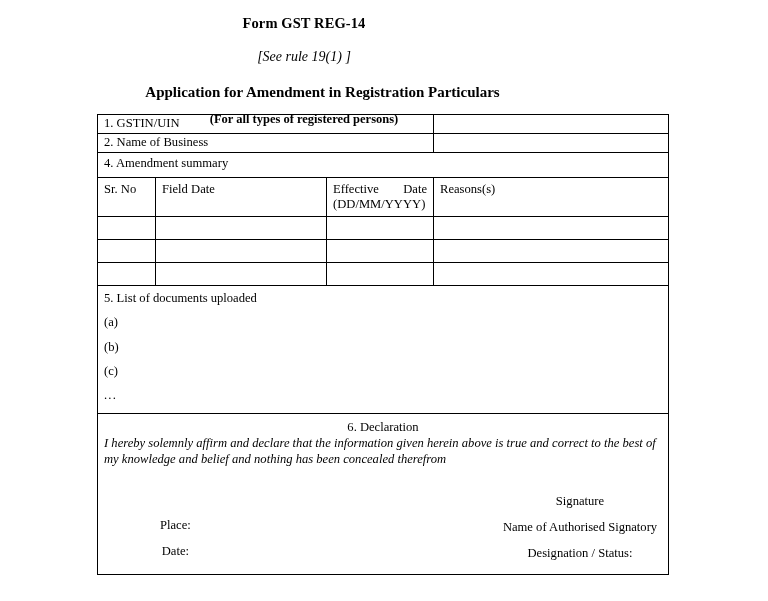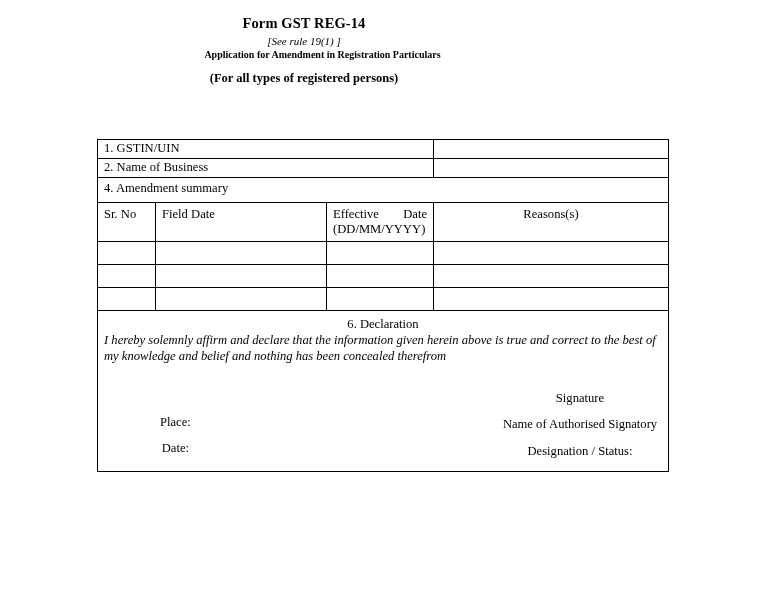--- a/index.html
+++ b/index.html
@@ -27,28 +27,29 @@
     text-align: center;
     padding-top: 14px;
   }
   .form-no {
     font-size: 14.5px;
     font-weight: bold;
     line-height: 1.25;
     letter-spacing: .1px;
   }
   .rule-ref {
-    font-size: 11px;
+    font-size: 14px;
     font-style: italic;
     line-height: 1.35;
-    margin-top: 2px;
+    margin-top: 16px;
   }
   .app-title {
-    font-size: 10px;
+    font-size: 15px;
     font-weight: bold;
+    margin-top: 16px;
     line-height: 1.25;
     padding-left: 37px;
   }
   .app-subtitle {
     font-size: 12.5px;
     font-weight: bold;
     margin-top: 10px;
     line-height: 1.25;
   }
 
@@ -71,42 +72,41 @@
     font-size: 12.6px;
     line-height: 1.2;
   }
   .cell-pad {
     padding: 2px 5px 3px 5px;
   }
 
   
   table.form-table {
     border: 1.5px solid #4a4a4a;
-    margin-top: 25px;
   }
 
   .r-label { height: 17px; }
   .r-label .cell-pad { padding: 1px 5px 2px 6px; }
 
   .summary-row .cell-pad {
     padding: 3px 5px 6px 6px;
   }
 
   .col-head td {
     vertical-align: top;
   }
   .col-head .cell-pad {
     padding: 4px 6px 4px 6px;
   }
   .hdr-eff {
     text-align: justify;
     text-align-last: justify;
     line-height: 1.18;
   }
-  .hdr-center { text-align: center; }
+  .hdr-center { text-align: left; }
 
   .empty-row td { height: 22px; }
   .empty-row-last td { height: 22px; }
 
   
   .docs-cell .cell-pad {
     padding: 5px 6px 8px 6px;
   }
   .docs-title {
     margin-bottom: 9px;
@@ -263,20 +263,31 @@
               <div class="cell-pad">&nbsp;</div>
             </td>
           <td>
               <div class="cell-pad">&nbsp;</div>
             </td>
           <td>
               <div class="cell-pad">&nbsp;</div>
             </td>
         </tr>
 
+        <tr class="docs-cell">
+          <td colspan="4">
+            <div class="cell-pad">
+              <div class="docs-title">5. List of documents uploaded</div>
+              <div class="docs-item">(a)</div>
+              <div class="docs-item">(b)</div>
+              <div class="docs-item">(c)</div>
+              <div class="docs-item last">...</div>
+            </div>
+          </td>
+        </tr>
 
         <tr class="decl-cell">
           <td colspan="4">
             <div class="cell-pad">
               <div class="decl-title">6.   Declaration</div>
               <div class="decl-text">I hereby solemnly affirm and declare that the information given herein above is true and correct to the best of my knowledge and belief and nothing has been concealed therefrom</div>
 
               <div class="sig-block">
                 <div class="sig-left">
                   <div class="sig-line">Place:</div>

